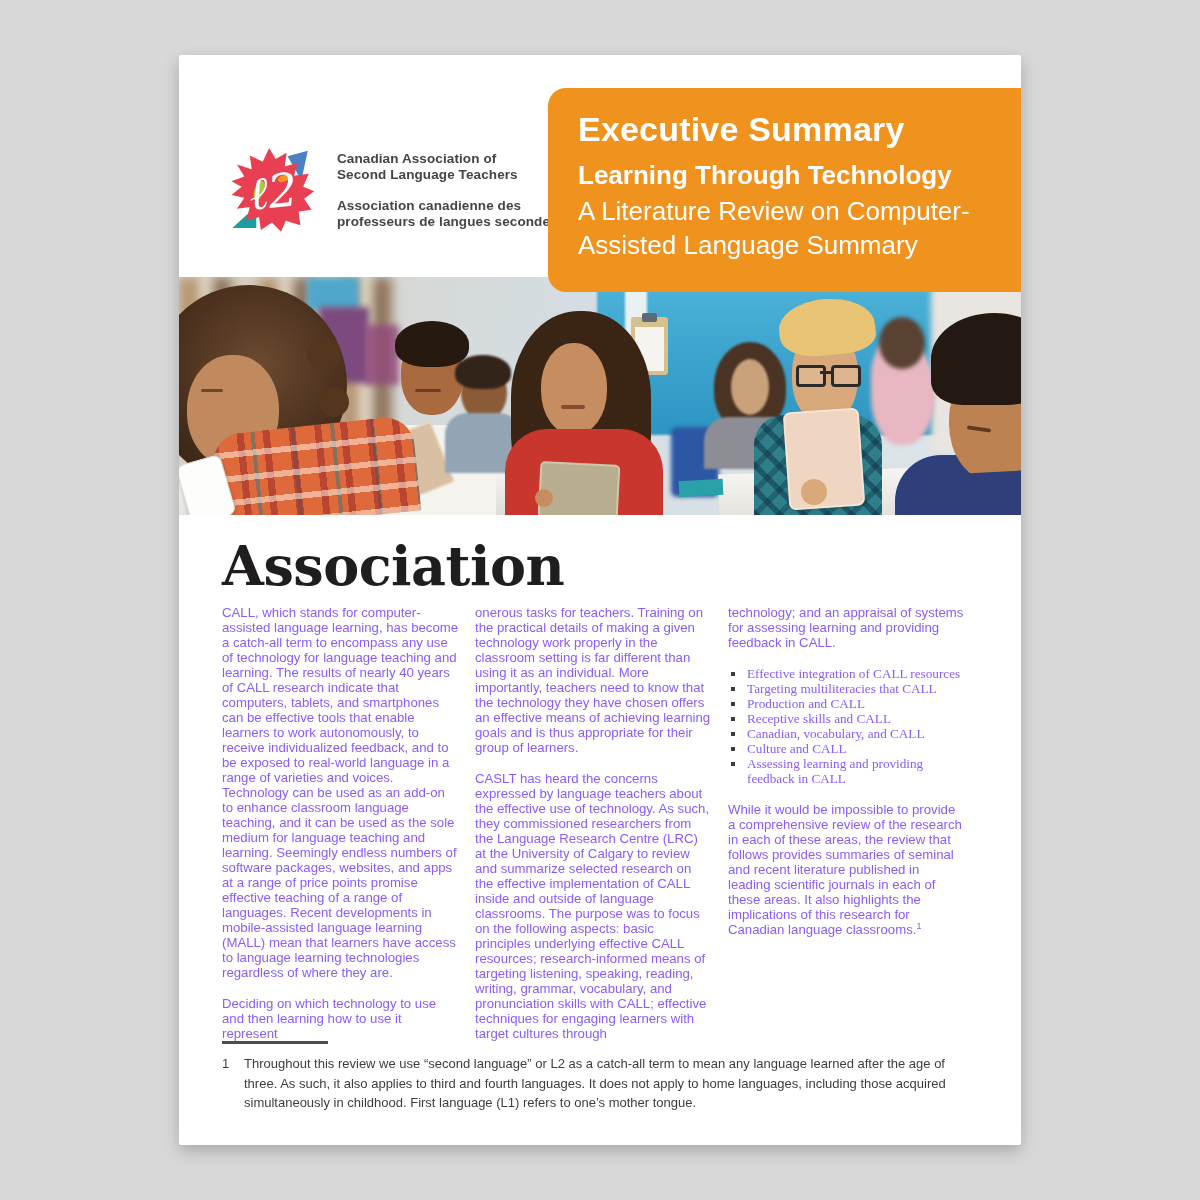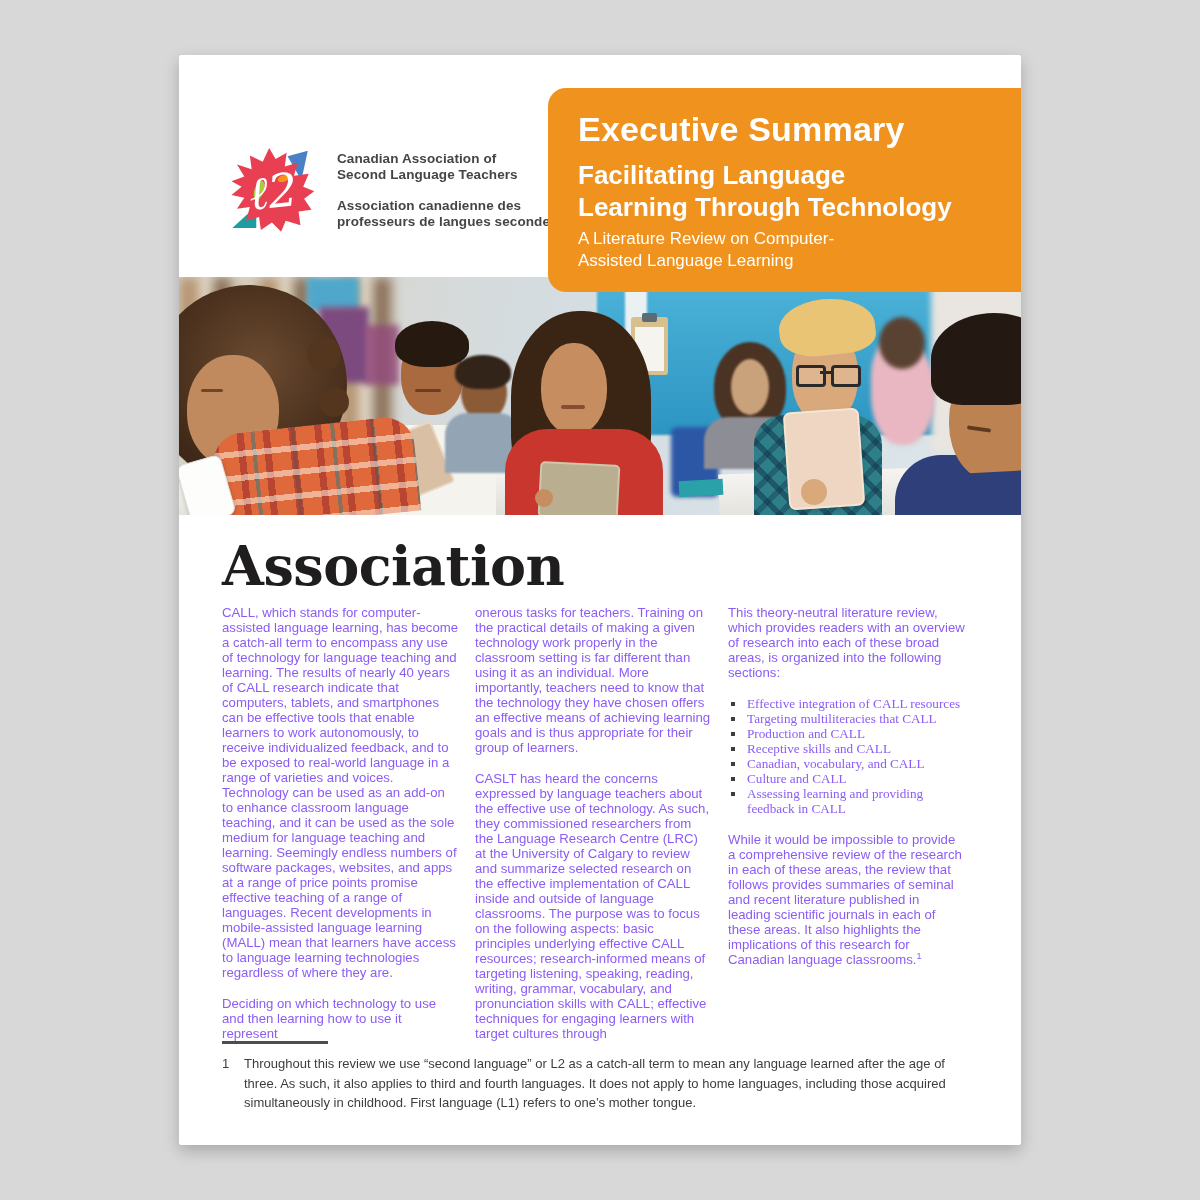--- a/index.html
+++ b/index.html
@@ -22,21 +22,21 @@
              font-size:13.5px;line-height:16px;letter-spacing:.1px;}
   .logo-text .fr{margin-top:15px;}
   
   .banner{
     position:absolute;left:369px;top:33px;width:473px;height:204px;
     background:#F0921E;border-radius:18px 0 0 18px;color:#ffffff;
     box-sizing:border-box;padding:21px 20px 0 30px;z-index:20;
   }
   .banner-title{font-size:34px;font-weight:bold;line-height:1.2;letter-spacing:.2px;}
   .banner-subtitle{font-size:26px;font-weight:bold;line-height:1.25;margin-top:9px;}
-  .banner-tagline{font-size:17px;font-weight:normal;line-height:1.3;margin-top:4px;}
+  .banner-tagline{font-size:26px;font-weight:normal;line-height:1.3;margin-top:4px;}
   
   .photo{position:absolute;left:0;top:222px;width:842px;height:238px;overflow:hidden;
          background:linear-gradient(100deg,#d9d2c6 0%,#d4dde2 45%,#dde6ea 100%);z-index:5;}
   .blur6{filter:blur(6px);}
   .blur3{filter:blur(3px);}
   .blur2{filter:blur(2px);}
   .blur1{filter:blur(1.2px);}
   
   .article{position:absolute;left:43px;top:482px;width:743px;z-index:6;}
   .article h1{
@@ -168,42 +168,41 @@
       <div class="ab" style="left:752px;top:36px;width:126px;height:92px;background:#241813;border-radius:50% 50% 40% 25%;"></div>
       <div class="ab" style="left:788px;top:150px;width:24px;height:4px;background:#5e3a20;border-radius:2px;transform:rotate(8deg);"></div>
       <div class="ab" style="left:744px;top:206px;width:52px;height:34px;background:#f5f4ef;transform:rotate(-12deg);"></div>
       <div class="ab" style="left:730px;top:196px;width:130px;height:46px;background:#2e3f7a;transform:rotate(-3deg);"></div>
     </div>
   </div>
 
   <div class="banner">
     <div class="banner-title">Executive Summary</div>
     <div class="banner-subtitle">
-      <div>Facilitating Language</div>
       <div>Learning Through Technology</div>
     </div>
     <div class="banner-tagline">
       <div>A Literature Review on Computer-</div>
-      <div>Assisted Language Learning</div>
+      <div>Assisted Language Summary</div>
     </div>
   </div>
 
   <div class="article">
     <h1>Association</h1>
     <div class="cols">
       <div class="col">
         <p>CALL, which stands for computer-assisted language learning, has become a catch-all term to encompass any use of technology for language teaching and learning. The results of nearly 40 years of CALL research indicate that computers, tablets, and smartphones can be effective tools that enable learners to work autonomously, to receive individualized feedback, and to be exposed to real-world language in a range of varieties and voices. Technology can be used as an add-on to enhance classroom language teaching, and it can be used as the sole medium for language teaching and learning. Seemingly endless numbers of software packages, websites, and apps at a range of price points promise effective teaching of a range of languages. Recent developments in mobile-assisted language learning (MALL) mean that learners have access to language learning technologies regardless of where they are.</p>
         <p>Deciding on which technology to use and then learning how to use it represent</p>
       </div>
       <div class="col">
         <p>onerous tasks for teachers. Training on the practical details of making a given technology work properly in the classroom setting is far different than using it as an individual. More importantly, teachers need to know that the technology they have chosen offers an effective means of achieving learning goals and is thus appropriate for their group of learners.</p>
         <p>CASLT has heard the concerns expressed by language teachers about the effective use of technology. As such, they commissioned researchers from the Language Research Centre (LRC) at the University of Calgary to review and summarize selected research on the effective implementation of CALL inside and outside of language classrooms. The purpose was to focus on the following aspects: basic principles underlying effective CALL resources; research-informed means of targeting listening, speaking, reading, writing, grammar, vocabulary, and pronunciation skills with CALL; effective techniques for engaging learners with target cultures through</p>
       </div>
       <div class="col">
-        <p>This theory-neutral literature review, which provides readers with an overview of research into each of these broad areas, is organized into the following sections:</p>
+        <p>technology; and an appraisal of systems for assessing learning and providing feedback in CALL.</p>
         <ul>
           <li>Effective integration of CALL resources</li>
           <li>Targeting multiliteracies that CALL</li>
           <li>Production and CALL</li>
           <li>Receptive skills and CALL</li>
           <li>Canadian, vocabulary, and CALL</li>
           <li>Culture and CALL</li>
           <li>Assessing learning and providing feedback in CALL</li>
         </ul>
         <p><span>While it would be impossible to provide a comprehensive review of the research in each of these areas, the review that follows provides summaries of seminal and recent literature published in leading scientific journals in each of these areas. It also highlights the implications of this research for Canadian language classrooms.</span><sup>1</sup></p>

